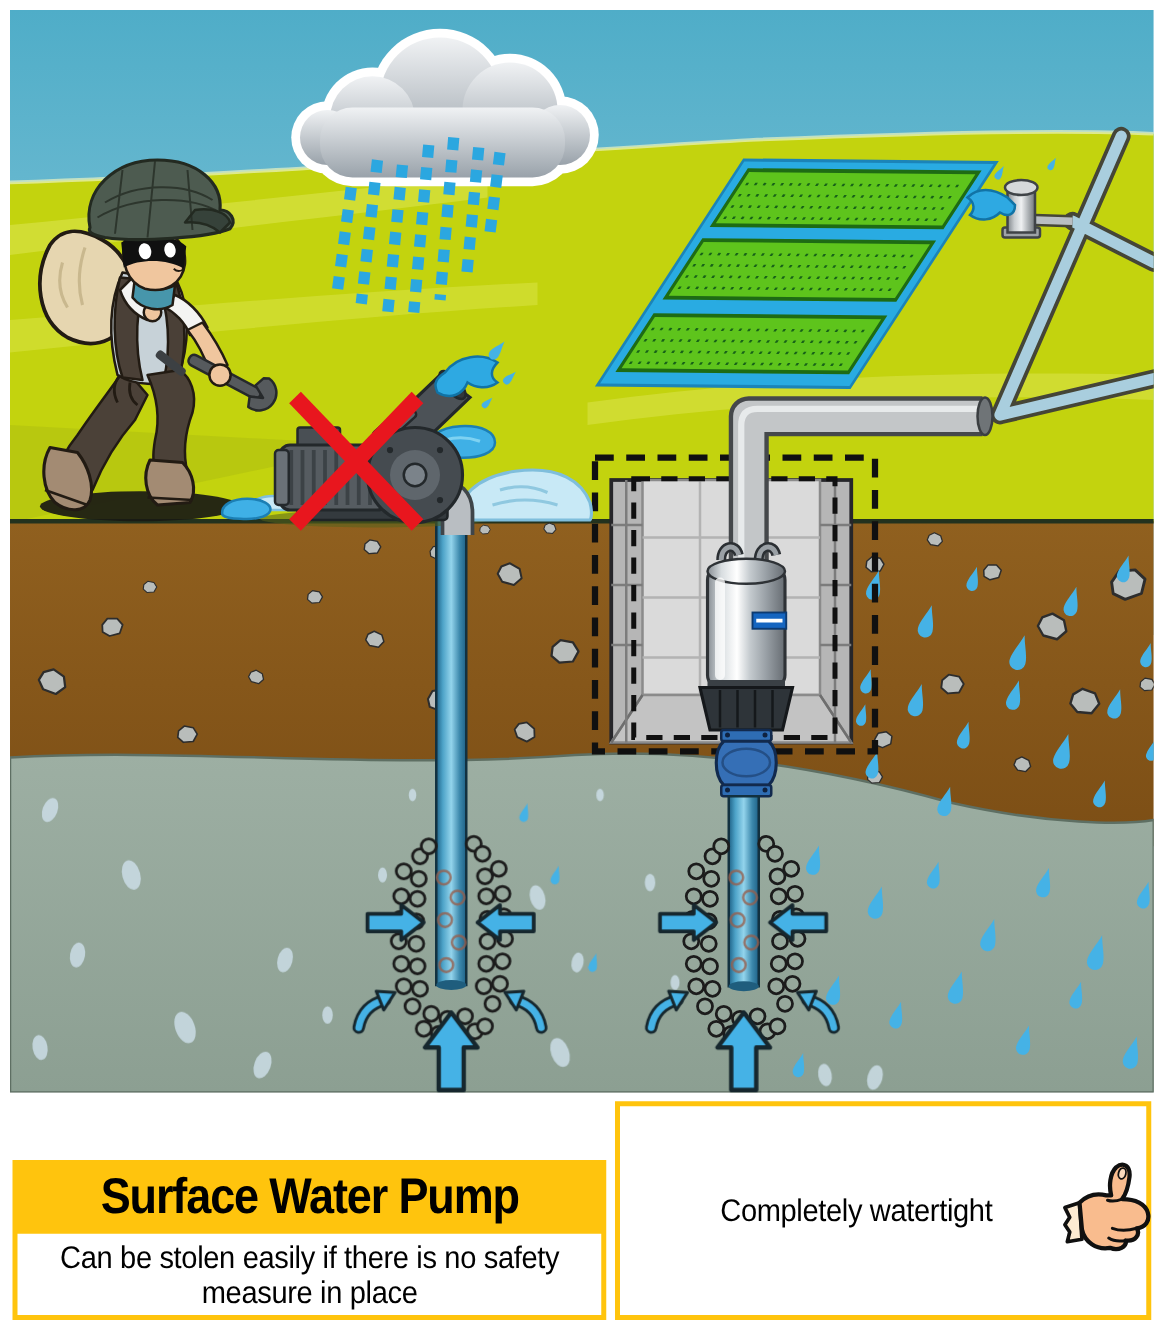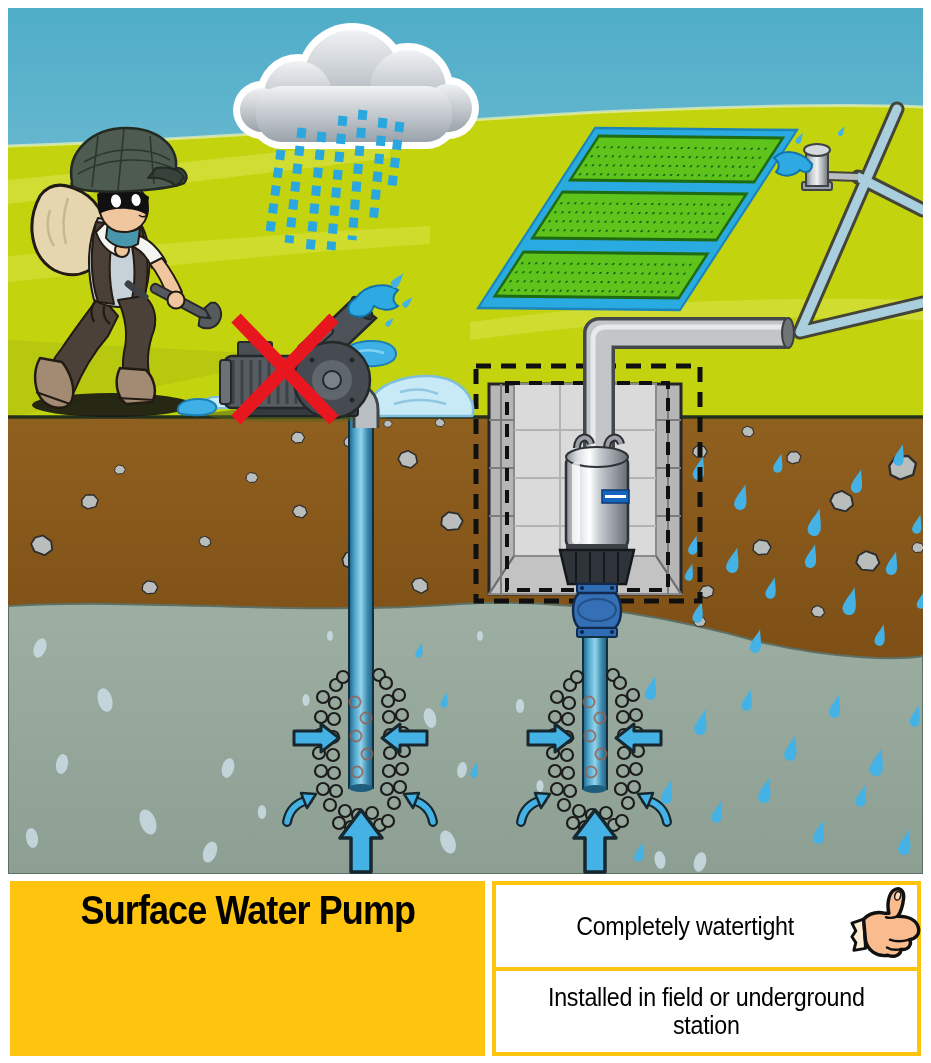--- a/index.html
+++ b/index.html
@@ -2,21 +2,21 @@
 <html><head>
 <meta charset="utf-8">
 <style>
   html,body{margin:0;padding:0;background:#ffffff;}
   .page{position:relative;width:931px;height:1063px;background:#ffffff;overflow:hidden;
         font-family:"Liberation Sans",sans-serif;}
   .scene{position:absolute;top:0;left:0;}
   
   .table-area{position:absolute;left:10px;top:881px;width:911px;height:175px;display:flex;gap:7px;}
   .col{background:#FFC40D;padding:4px;display:flex;flex-direction:column;gap:4px;box-sizing:border-box;}
-  .col-left{width:477px;}
+  .col-left{width:477px;margin-top:47px;}
   .col-right{width:430px;}
   .hdr{height:51px;display:flex;align-items:center;justify-content:center;
        font-size:40px;font-weight:bold;color:#000;white-space:nowrap;}
   .hdr .ct{display:inline-block;transform:scaleX(.9);letter-spacing:-1px;}
   .cell{background:#ffffff;flex:1;display:flex;align-items:center;justify-content:center;
         text-align:center;font-size:25px;line-height:28px;color:#000;position:relative;padding:0 18px;}
   .cell .ct{display:inline-block;transform:scaleX(.93);letter-spacing:-0.3px;}
   .cell-watertight{padding-right:62px;}
   .thumb{position:absolute;right:-9px;top:50%;transform:translateY(-50%);width:78px;height:80px;z-index:3;}
 </style>
@@ -468,30 +468,30 @@
     </g>
   </g>
 </g>
 </svg>
 
 <div class="table-area">
   <div class="col col-left">
     <div class="hdr">
       <span class="ct">Surface Water Pump</span>
     </div>
+    <div class="cell">
+      <span class="ct">Can be stolen easily if there is no safety measure in place</span>
+    </div>
   </div>
   <div class="col col-right">
     <div class="cell cell-watertight">
       <span class="ct">Completely watertight</span>
       <svg class="thumb" viewBox="0 0 80 82">
         <path d="M4,38 L16,34 L18,64 L6,66 L8,58 L4,52 L8,46 Z" fill="#FDEBD2" stroke="#101010" stroke-width="3" stroke-linejoin="round"></path>
         <path d="M16,34 C22,28 30,26 38,28 L42,28 C40,20 41,10 46,5 C52,0 58,4 57,13 C56,21 54,27 51,31 C62,31 70,35 72,42 C74,49 70,54 63,55 C66,60 62,66 54,65 C55,70 48,74 41,71 C30,73 20,66 18,56 Z" fill="#F9BC8E" stroke="#101010" stroke-width="3.5" stroke-linejoin="round"></path>
         <path d="M63,55 C56,57 48,57 43,55 M54,65 C48,66 43,65 40,63 M51,31 C46,33 42,33 39,32" stroke="#101010" stroke-width="2.5" fill="none" stroke-linecap="round"></path>
         <ellipse cx="51" cy="10" rx="3" ry="4.5" transform="rotate(15 51 10)" fill="#FBD9BC" stroke="#101010" stroke-width="1.5"></ellipse>
       </svg>
     </div>
-    <div class="cell">
-      <span class="ct">Installed in field or underground station</span>
-    </div>
   </div>
 </div>
 
 </div>
 
 </body></html>

